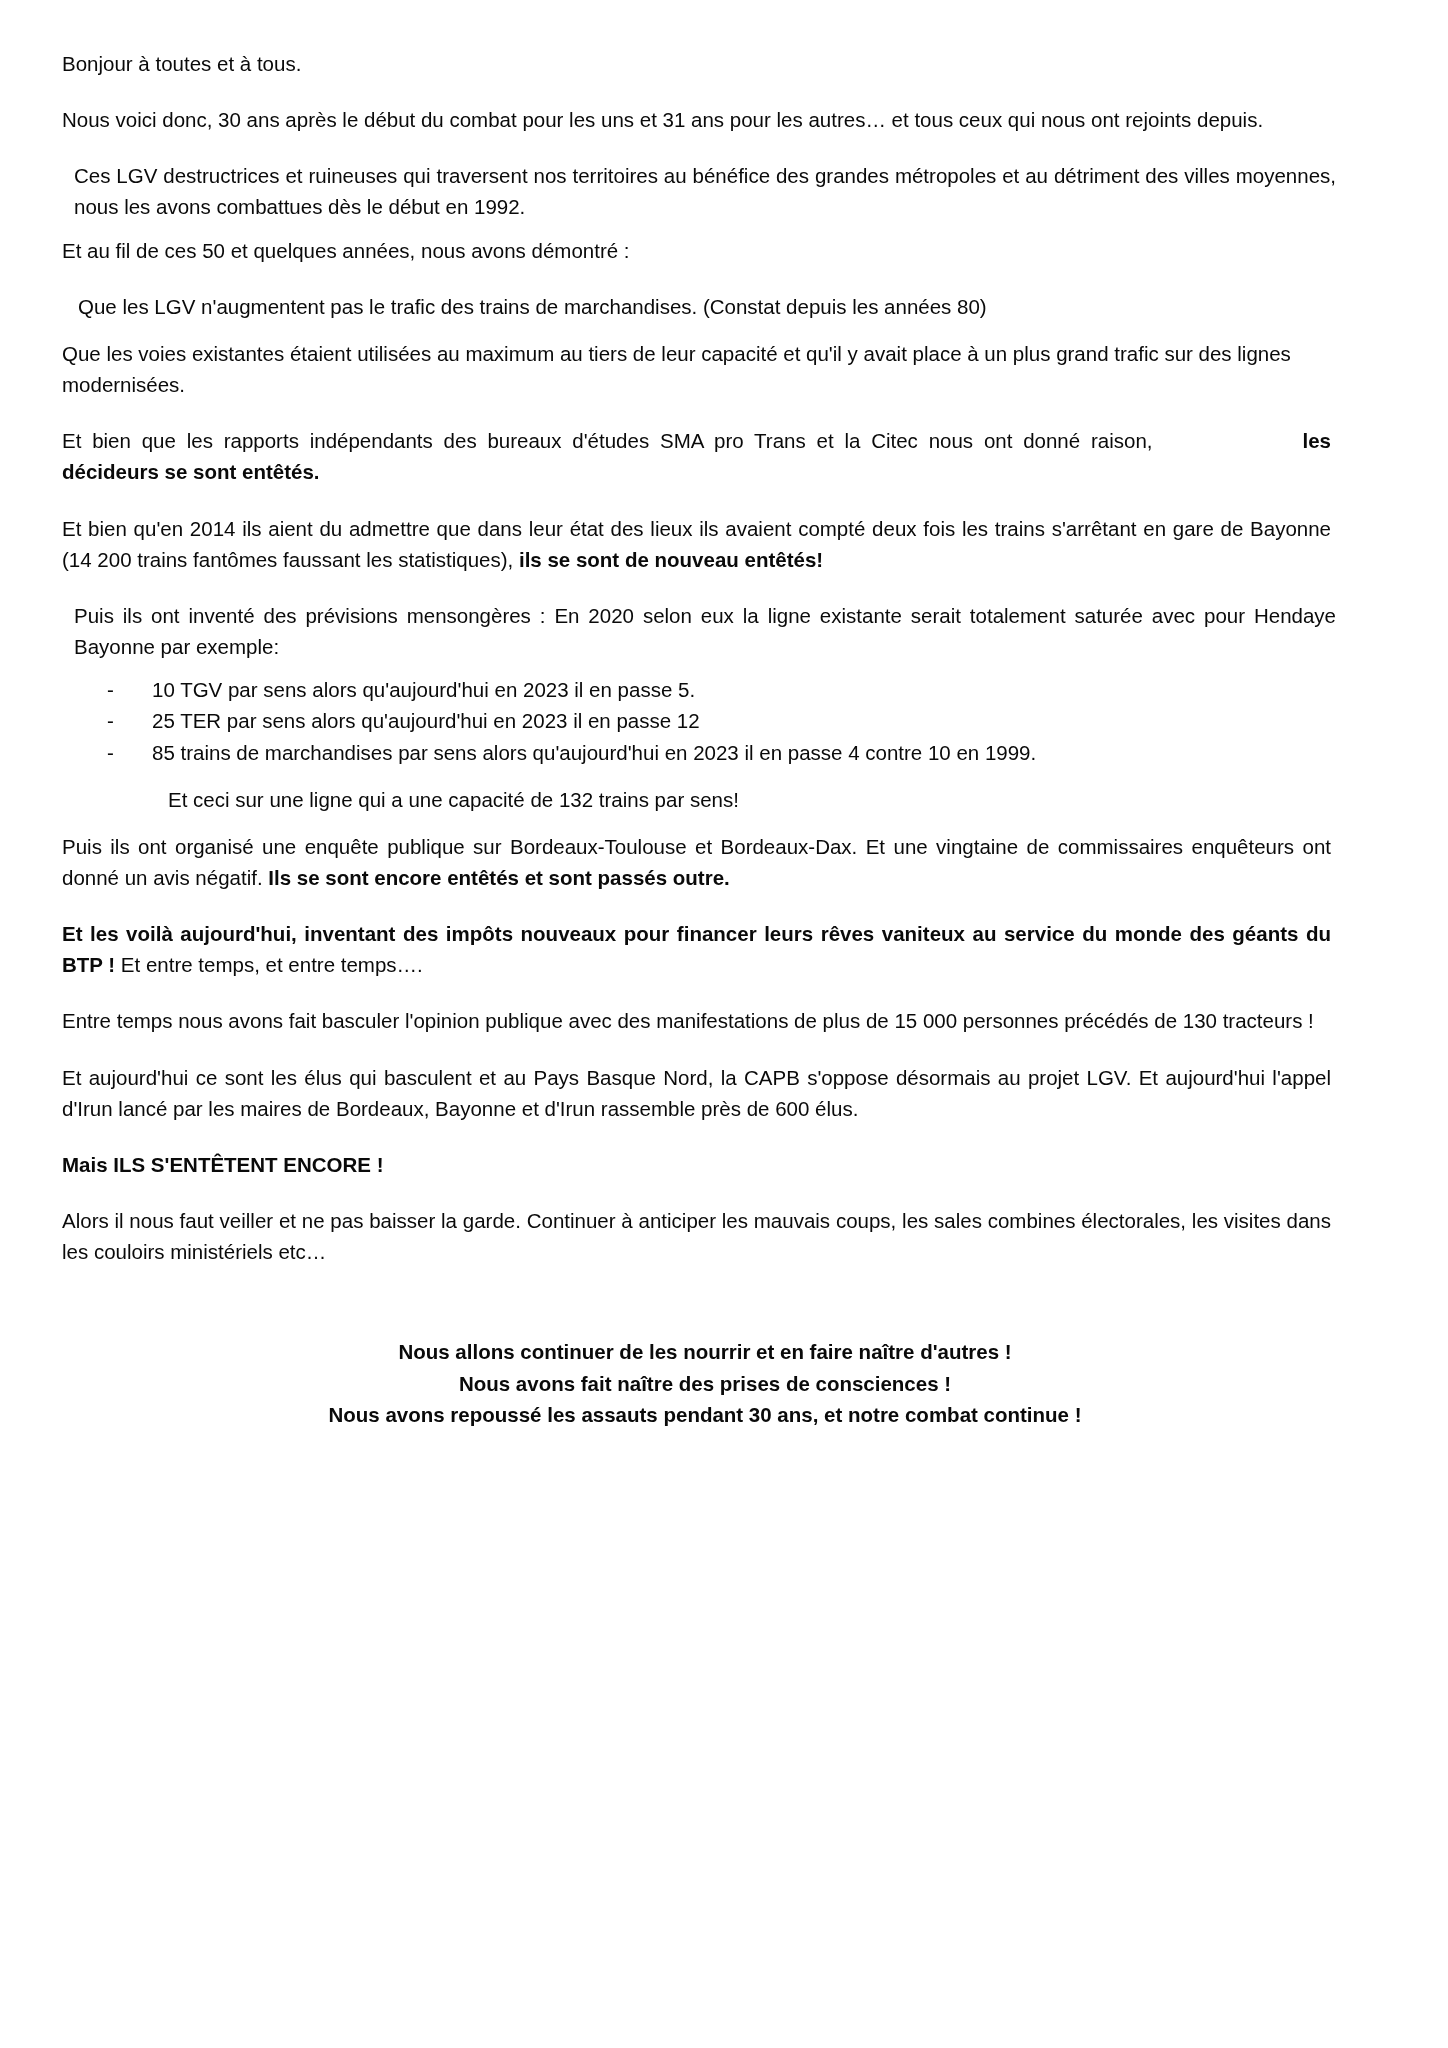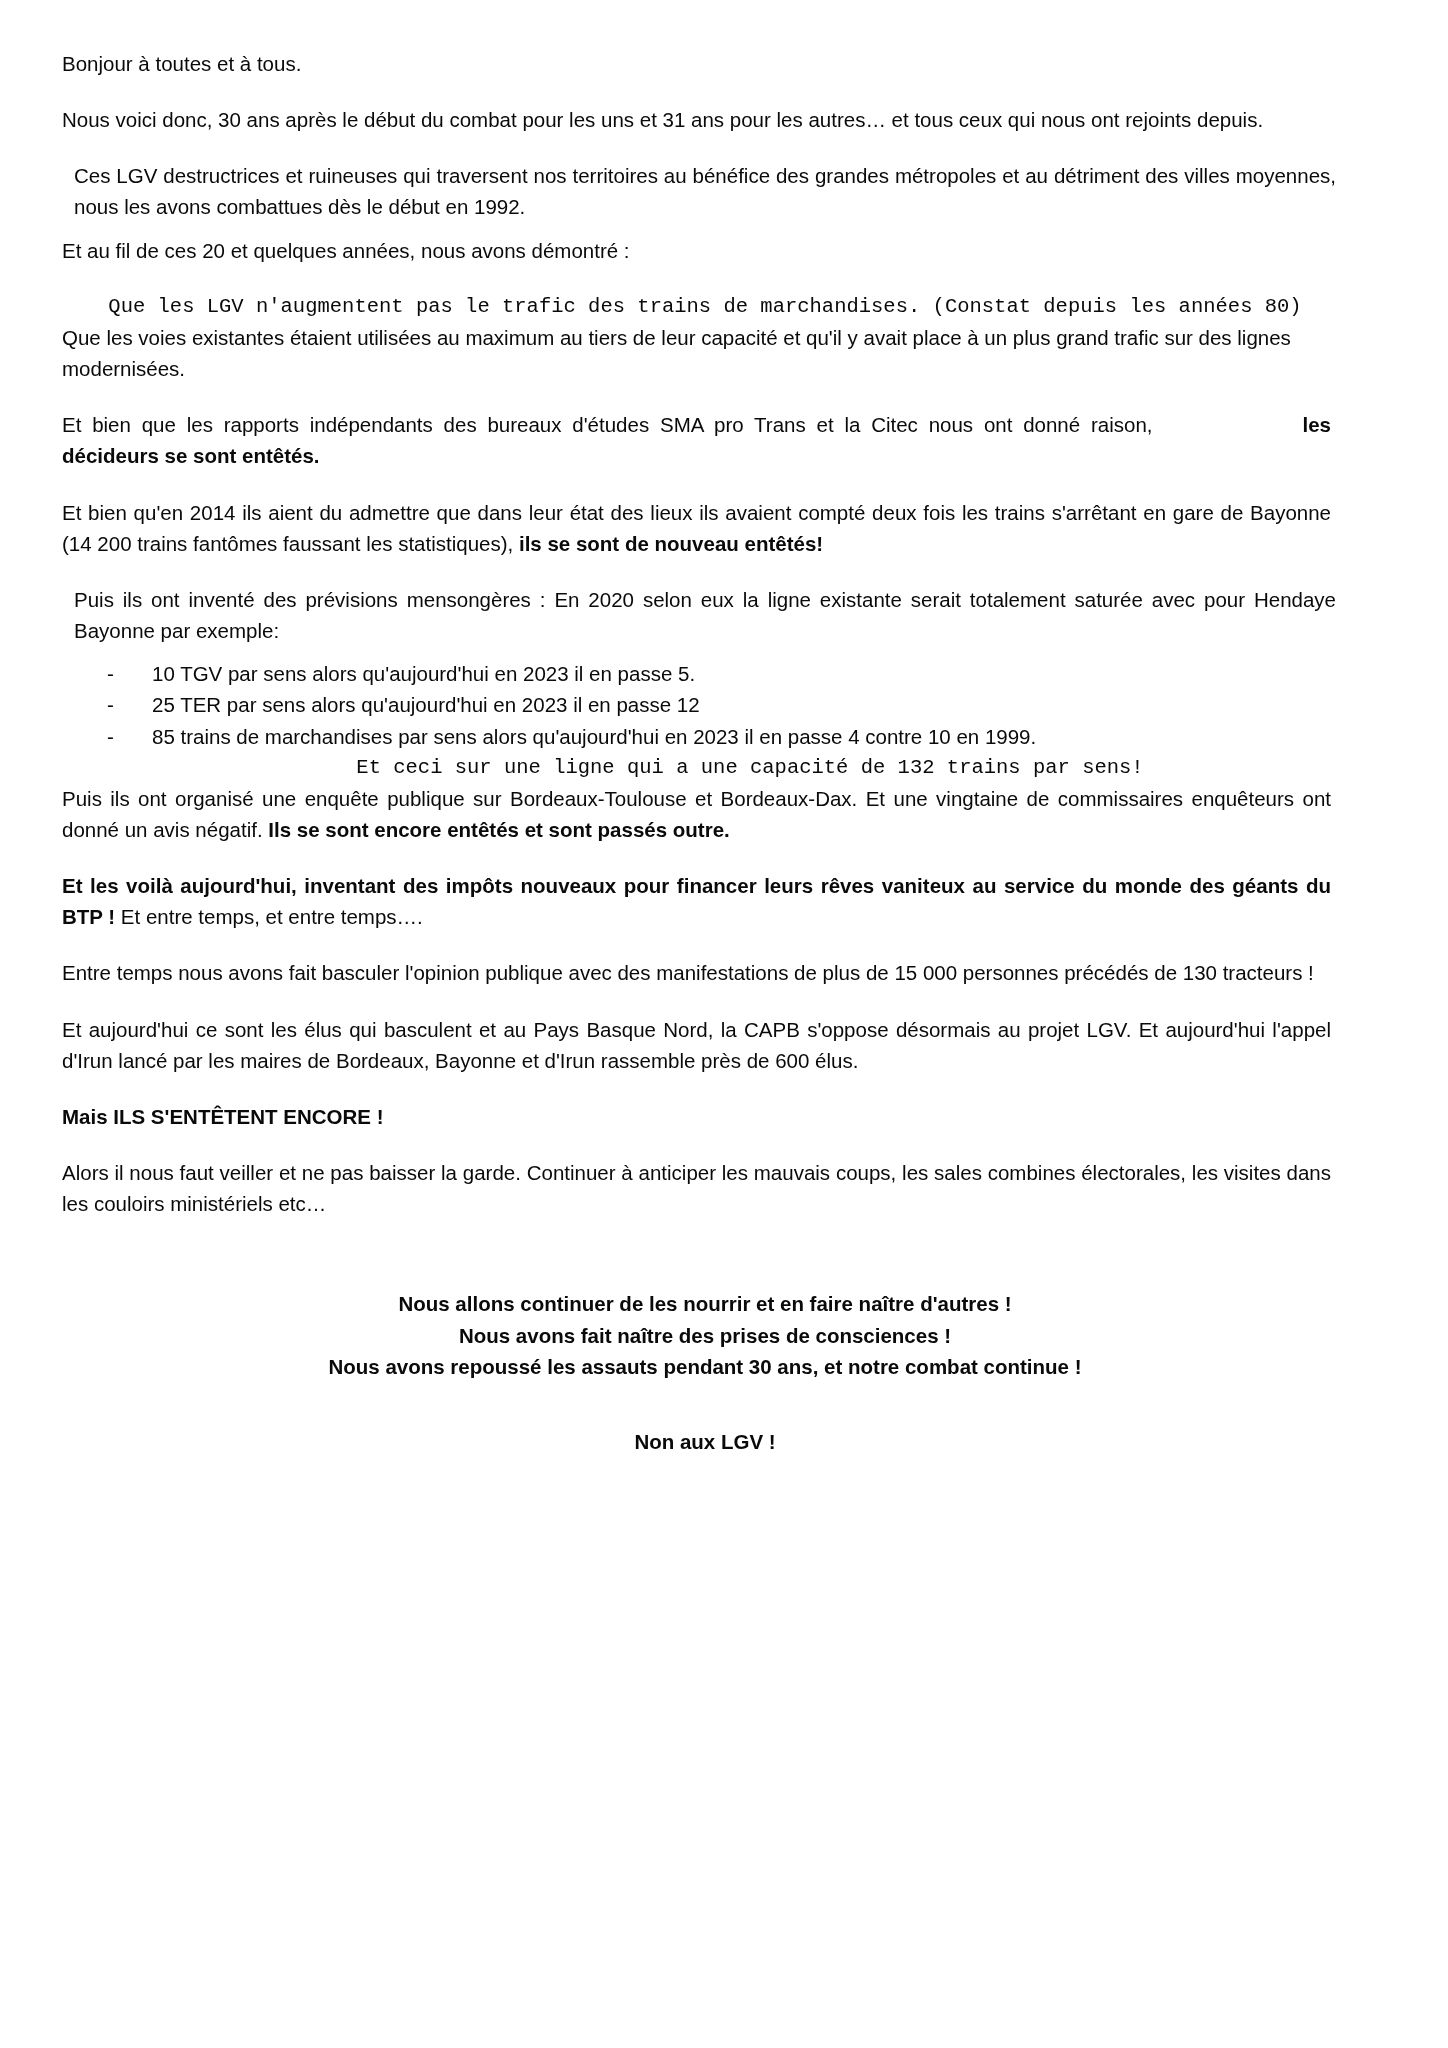--- a/index.html
+++ b/index.html
@@ -29,23 +29,22 @@
   p.para {
     margin: 0 17px 25px 0;
     text-align: justify;
     text-justify: inter-word;
   }
   p.noj {
     margin: 0 0 25px 0;
     text-align: left;
   }
   p.tight {
-    margin: 0;
-    text-align: center;
-    font-family: Liberation Mono, monospace;
+    margin: 16px;
+    text-align: left;
   }
   p.tight-just {
     margin: 12px;
     text-align: justify;
   }
   .spacer-lg { height: 44px; }
   b, strong, .b {
     font-weight: bold;
   }
   .gap-raison {
@@ -84,21 +83,21 @@
 <body>
 
 <div class="page">
   <div class="doc-body">
 
     <p class="noj">Bonjour à toutes et à tous.</p>
 
     <p class="para">Nous voici donc, 30 ans après le début du combat pour les uns et 31 ans pour les autres… et tous ceux qui nous ont rejoints depuis.</p>
 
     <p class="tight-just">Ces LGV destructrices et ruineuses qui traversent nos territoires au bénéfice des grandes métropoles et au détriment des villes moyennes, nous les avons combattues dès le début en 1992.</p>
-    <p class="noj">Et au fil de ces 20 et quelques années, nous avons démontré :</p>
+    <p class="noj">Et au fil de ces 50 et quelques années, nous avons démontré :</p>
 
     <p class="tight">Que les LGV n'augmentent pas le trafic des trains de marchandises. (Constat depuis les années 80)</p>
     <p class="noj">Que les voies existantes étaient utilisées au maximum au tiers de leur capacité et qu'il y avait place à un plus grand trafic sur des lignes modernisées.</p>
 
     <p class="para"><span>Et bien que les rapports indépendants des bureaux d'études SMA pro Trans et la Citec nous ont donné raison,</span><span class="gap-raison"></span><b>les décideurs se sont entêtés.</b></p>
 
     <p class="para"><span>Et bien qu'en 2014 ils aient du admettre que dans leur état des lieux ils avaient compté deux fois les trains s'arrêtant en gare de Bayonne (14 200 trains fantômes faussant les statistiques),</span> <b>ils se sont de nouveau entêtés!</b></p>
 
     <p class="tight-just">Puis ils ont inventé des prévisions mensongères : En 2020 selon eux la ligne existante serait totalement saturée avec pour Hendaye Bayonne par exemple:</p>
 

